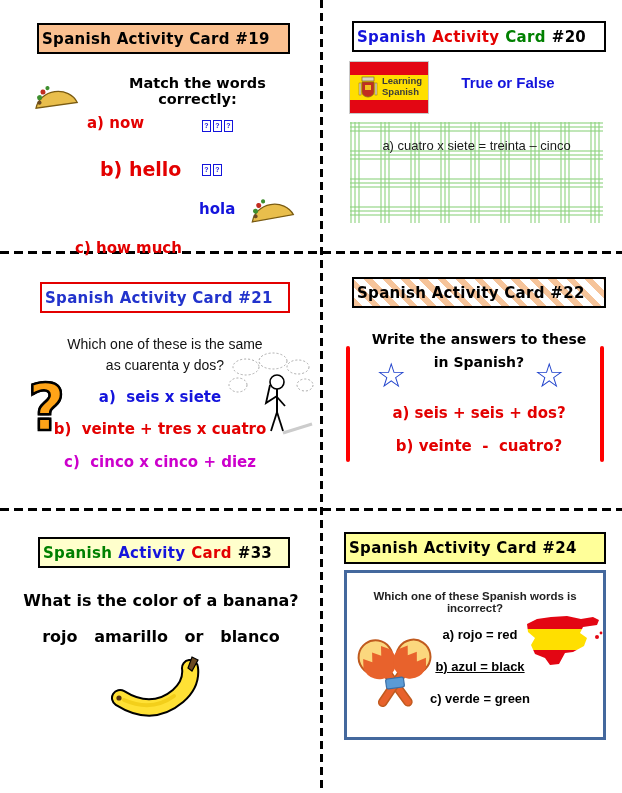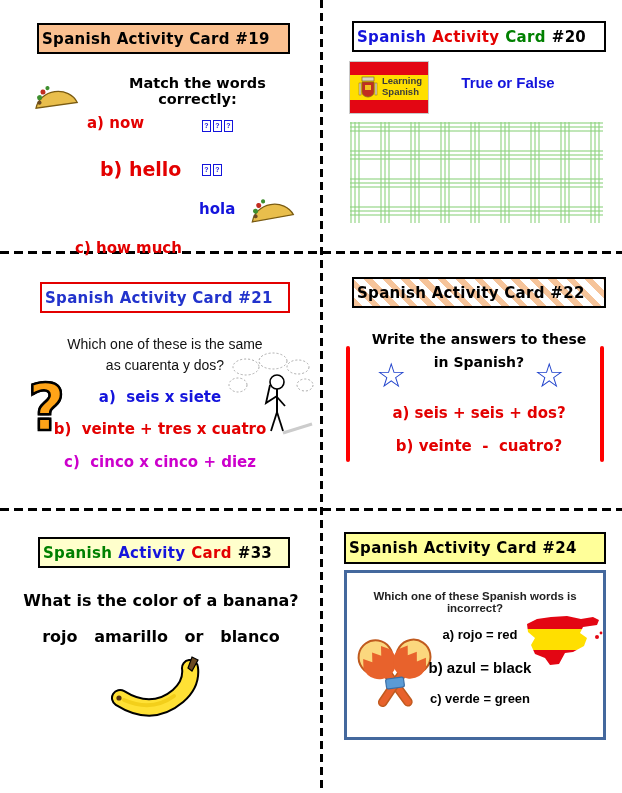--- a/index.html
+++ b/index.html
@@ -109,20 +109,21 @@
       </svg>
       <div class="logo-text">
         <div>Learning</div>
         <div>Spanish</div>
       </div>
     </div>
 
     <div class="abs bold blue center" style="left:448px;top:74px;width:120px;font-size:15px;">True or False</div>
 
     <div class="abs plaid" style="left:350px;top:122px;width:253px;height:101px;">
+      <div class="abs center" style="left:0;top:16px;width:253px;font-size:13px;color:#1a1a1a;">a) cuatro x siete = treinta – cinco</div>
     </div>
   </section>
 
   <section>
     <div class="abs hdr" style="left:40px;top:282px;width:250px;height:31px;background:#fff;border-color:#E30000;color:#2233CC;">
       <span>Spanish Activity Card #21</span>
     </div>
 
     <div class="abs center" style="left:25px;top:336px;width:280px;font-size:14px;color:#111;">Which one of these is the same</div>
     <div class="abs center" style="left:25px;top:357px;width:280px;font-size:14px;color:#111;">as cuarenta y dos?</div>
@@ -221,17 +222,17 @@
       <g clip-path="url(#spainClip)">
         <rect x="0" y="0" width="82" height="17" fill="#E30613"></rect>
         <rect x="0" y="17" width="82" height="21" fill="#FFDF00"></rect>
         <rect x="0" y="38" width="82" height="22" fill="#E30613"></rect>
       </g>
       <circle cx="74" cy="25" r="2" fill="#E30613"></circle>
       <circle cx="78" cy="21" r="1.4" fill="#E30613"></circle>
     </svg>
 
     <div class="abs bold center" style="left:370px;top:627px;width:220px;font-size:13px;">a) rojo = red</div>
-    <div class="abs bold center" style="left:370px;top:659px;width:220px;font-size:15px;">b) azul = black</div>
+    <div class="abs bold center" style="left:370px;top:659px;width:220px;font-size:13px;text-decoration:underline;">b) azul = black</div>
     <div class="abs bold center" style="left:370px;top:691px;width:220px;font-size:13px;">c) verde = green</div>
   </section>
 
 </div>
 
 </body></html>

